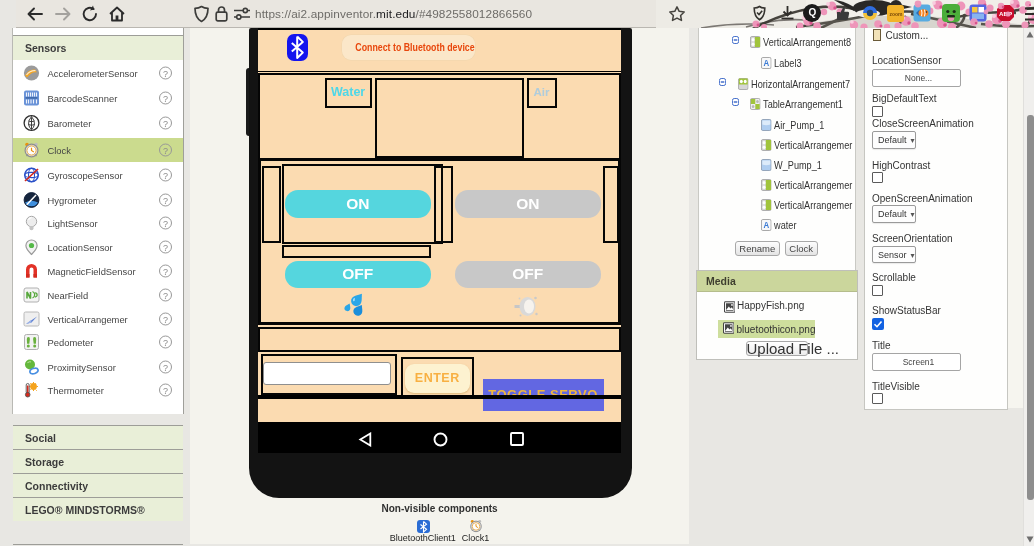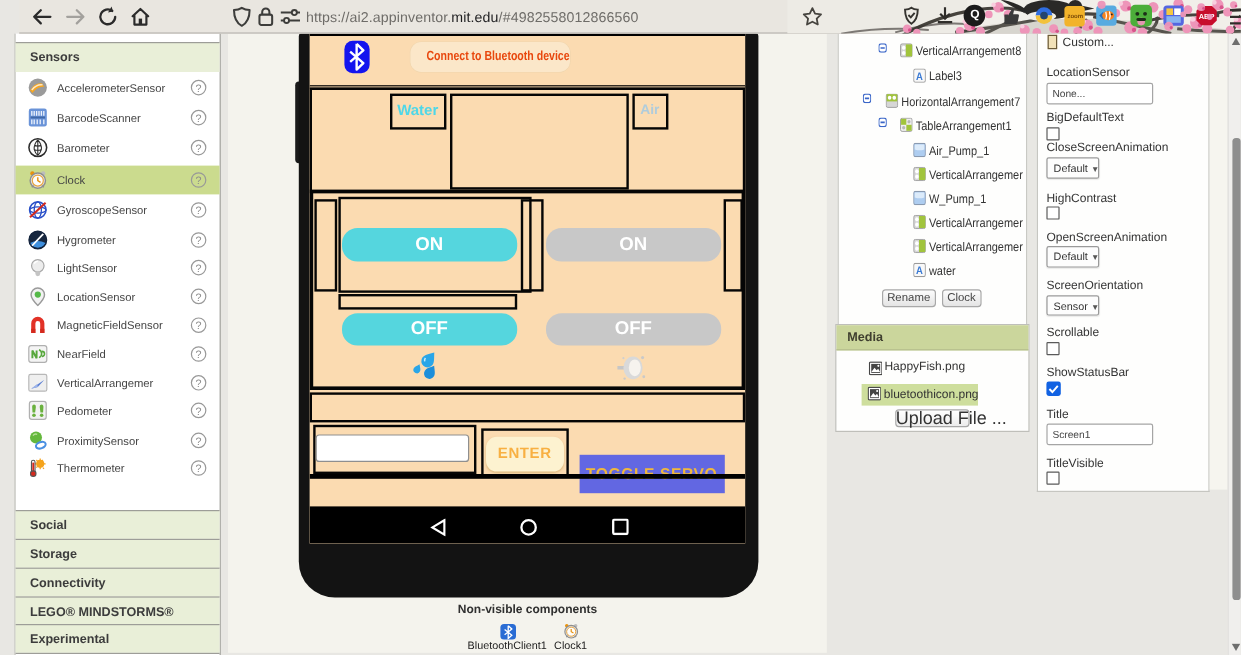--- a/index.html
+++ b/index.html
@@ -5,21 +5,21 @@
   * { margin:0; padding:0; box-sizing:border-box; }
   html,body { width:1034px; height:546px; overflow:hidden; }
   body { font-family:"Liberation Sans", sans-serif; position:relative; background:#e8e7e3; }
   .abs { position:absolute; }
 
   
   #chrome { position:absolute; left:16px; top:0; width:1034px; height:28px; background:#e9e6e0; border-bottom:1px solid #bab7b1; z-index:50; }
   .urltxt { position:absolute; top:6.5px; font-size:11.8px; color:#6e6c68; white-space:nowrap; letter-spacing:0.1px; }
 
   
-  #palette { position:absolute; left:12px; top:28px; width:172px; height:518px; background:#fff; border-left:1px solid #b9b9b4; border-right:1px solid #9f9f9a; }
+  #palette { position:absolute; left:12px; top:28px; width:172px; height:386px; background:#fff; border-left:1px solid #b9b9b4; border-right:1px solid #9f9f9a; }
   .cat { position:absolute; left:0; width:170px; height:24px; background:#e9efd8; border-top:1px solid #9d9d98; font-size:10.5px; font-weight:bold; color:#3c3c3c; line-height:24px; padding-left:12px; }
   .prow { position:absolute; left:0; width:170px; height:24.4px; }
   .prow .nm { position:absolute; left:34.5px; top:50%; transform:translateY(-50%); font-size:9.4px; color:#454545; white-space:nowrap; }
   .prow .q { position:absolute; left:146px; top:50%; transform:translateY(-50%); width:13px; height:13px; border:1px solid #989898; border-radius:50%; color:#8b8b8b; font-size:9px; line-height:12px; text-align:center; }
   .prow svg { position:absolute; left:9.5px; top:50%; transform:translateY(-50%); }
 
   
   #viewer { position:absolute; left:190px; top:28px; width:499px; height:515.5px; background:#f4f3ed; }
 
   
@@ -33,21 +33,21 @@
   .gray { background:#c8c8c8; }
 
   
   #comp { position:absolute; left:698px; top:28px; width:157.5px; height:282px; background:#fefefd; border:1px solid #c9c9c4; border-top:none; overflow:hidden; }
   .trow { position:absolute; height:14px; font-size:10.4px; color:#333; white-space:nowrap; transform:scaleX(0.88); transform-origin:0 50%; }
   .trow svg { vertical-align:-2px; }
   #media { position:absolute; left:696px; top:269.8px; width:161.5px; height:90.5px; background:#fefefd; border:1px solid #bfbfba; }
   #mediahead { position:absolute; left:0; top:0; width:100%; height:21px; background:#cbd69c; border-bottom:1px solid #b5bd8c; font-size:10.5px; font-weight:bold; color:#3f3f2f; line-height:21px; padding-left:9px; }
   #props { position:absolute; left:864px; top:28px; width:144px; height:381.5px; background:#fefefd; border:1px solid #c6c6c1; border-top:none; }
   .plabel { position:absolute; left:7px; font-size:10px; color:#343434; white-space:nowrap; }
-  .pinput { position:absolute; left:7px; width:89px; height:18px; border:1px solid #a5a5a5; border-radius:2px; background:#fff; font-size:8.5px; color:#444; padding-left:4px; line-height:17px; }
+  .pinput { position:absolute; left:7px; width:89px; height:18px; border:1px solid #a5a5a5; border-radius:2px; background:#fff; font-size:8.5px; color:#444; padding-left:4px; line-height:17px;text-align:center; }
   .pcheck { position:absolute; left:7px; width:11px; height:11px; border:1.6px solid #5a5a5a; border-radius:1px; background:#fff; }
   .pdrop { position:absolute; left:7px; height:17.5px; border:1px solid #9a9a9a; border-radius:2px; background:#fdfdfd; font-size:9px; color:#333; line-height:16px; padding-left:5px; box-shadow:0 1px 1px rgba(0,0,0,.08); }
   .pdrop:after { content:"▾"; font-size:8px; color:#555; margin-left:4px; }
 
   
   #rightstrip { position:absolute; left:1008px; top:28px; width:15px; height:379.5px; background:#f6f5ef; }
   
   #sbar { position:absolute; left:1023px; top:28px; width:11px; height:518px; background:#f0efed; border-left:1px solid #e0dfdc; }
 </style>
 </head>
@@ -384,21 +384,20 @@
         <circle cx="4.7" cy="13.2" r="2.3" fill="#d42a1e" stroke="#555" stroke-width="0.9"></circle>
       </svg>
       <span class="nm">Thermometer</span>
       <span class="q">?</span>
     </div>
 
   <div class="cat" style="top:396.6px;">Social</div>
   <div class="cat" style="top:420.6px;">Storage</div>
   <div class="cat" style="top:444.6px;">Connectivity</div>
   <div class="cat" style="top:468.6px;">LEGO® MINDSTORMS®</div>
-  <div class="cat" style="top:491.7px;">Experimental</div>
   <div class="abs" style="top:515.7px;left:0;width:170px;height:3px;border-top:1px solid #9d9d98;"></div>
 </div>
 
 <div id="viewer"></div>
 <div id="volbtn"></div>
 <div id="phone"></div>
 <div id="screen">
   <div class="blk" style="left:0;top:0;width:363px;height:1.6px;"></div>
 
   <div class="abs" style="left:29.5px;top:6px;width:20.5px;height:26.5px;background:#1414ee;border-radius:7px;"></div>

